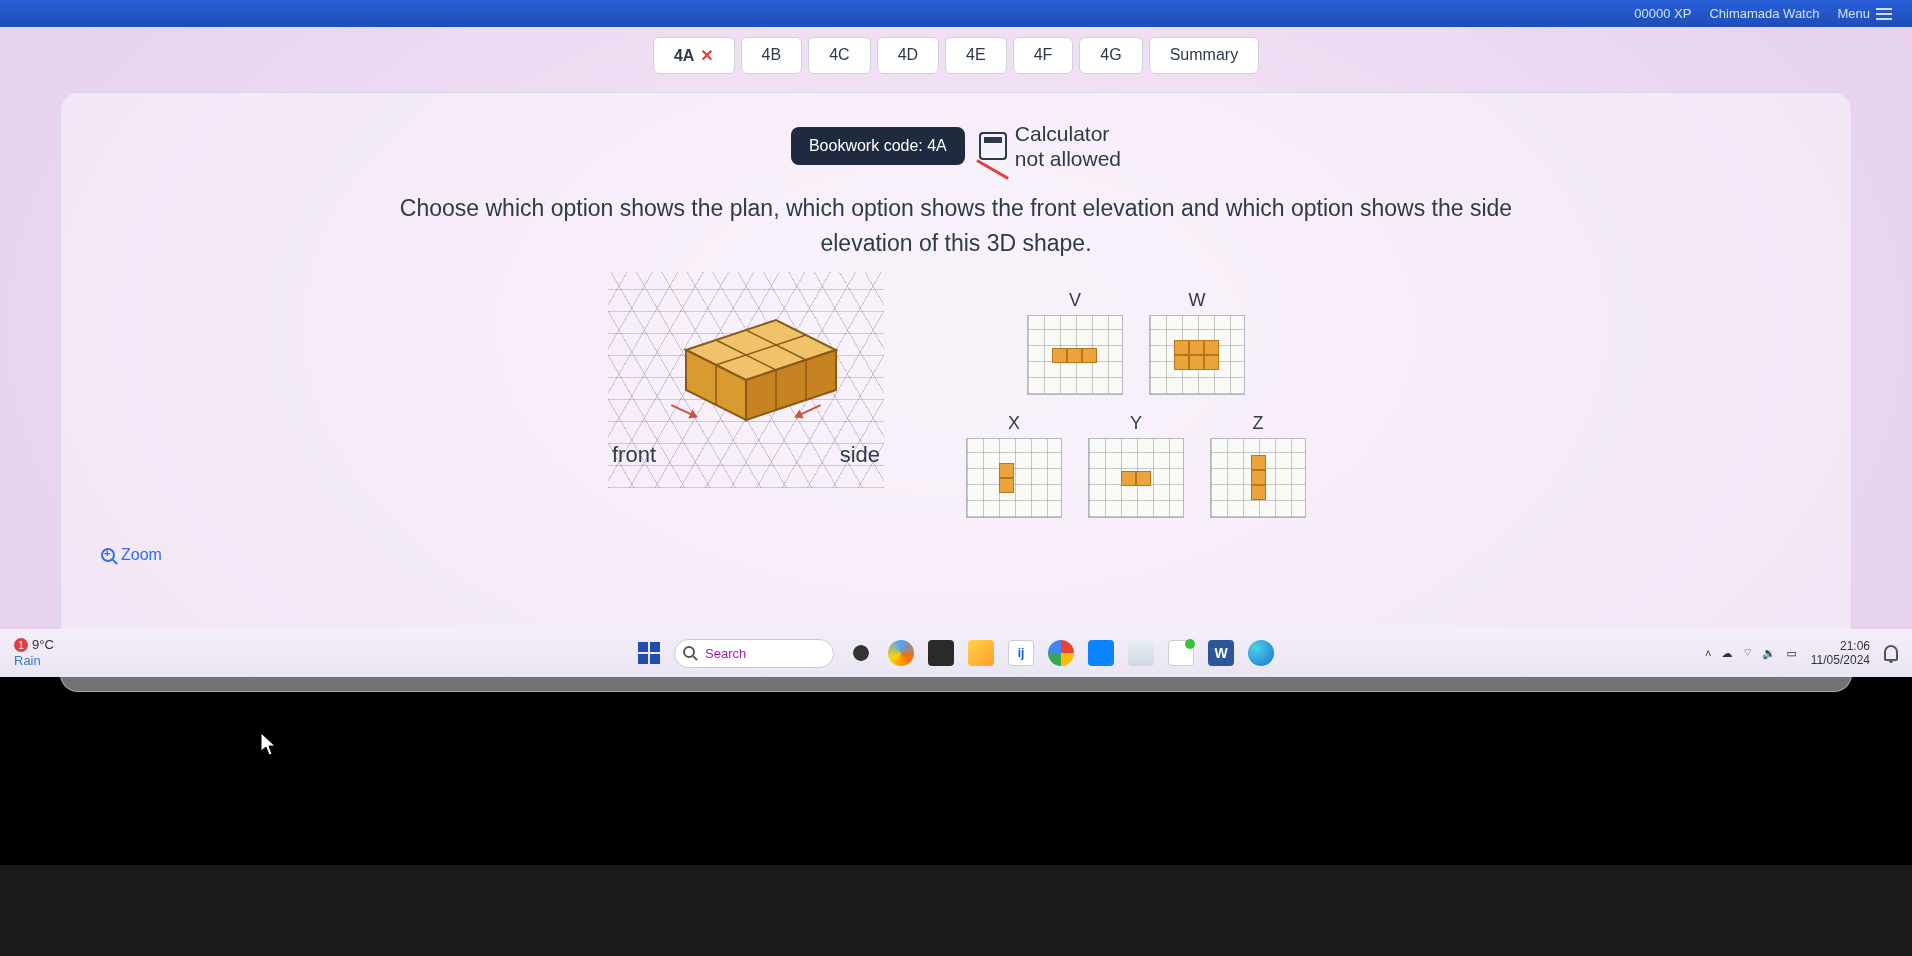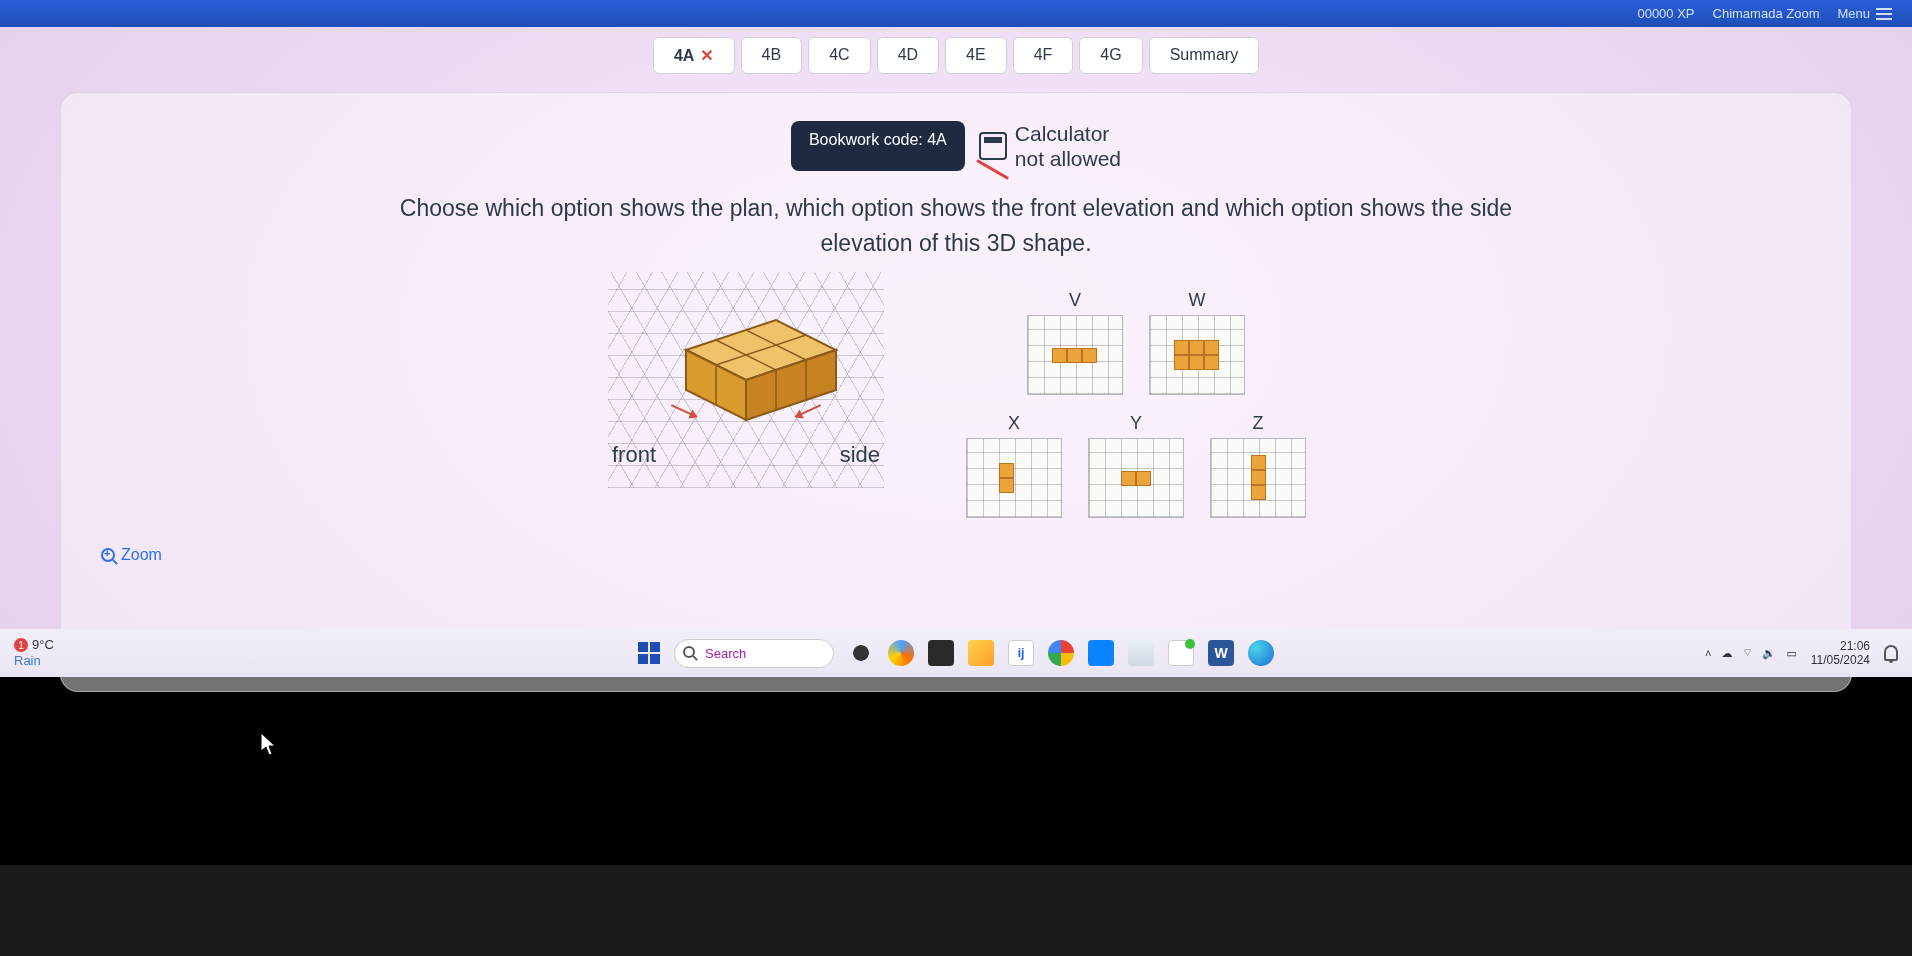--- a/index.html
+++ b/index.html
@@ -50,21 +50,21 @@
 .tab .x { color: #e04040; font-weight: 700; margin-left: 2px; }
 
 .card {
   background: rgba(255, 255, 255, 0.45);
   border: 1px solid rgba(200, 200, 220, 0.6);
   border-radius: 18px;
   padding: 28px 40px 24px 40px;
   min-height: 600px;
   position: relative;
 }
-.pill-row { display: flex; justify-content: center; gap: 14px; margin-bottom: 20px; }
+.pill-row { display: flex; justify-content: center; align-items: center; gap: 14px; margin-bottom: 20px; }
 .bookwork {
   background: #1f2a40;
   color: #fff;
   padding: 10px 18px;
   border-radius: 8px;
   font-size: 16px;
 }
 .calc { display: flex; align-items: center; gap: 8px; font-size: 21px; color: #2d3a4a; }
 .calc .calc-icon {
   width: 28px; height: 28px; border: 2px solid #2d3a4a; border-radius: 4px; position: relative;
@@ -164,21 +164,21 @@
 
 .footer-black { background:#000; height: 188px; }
 
 .cursor-pointer { position:absolute; left:200px; top:640px; }
 </style>
 </head>
 <body>
 
 <div class="topbar">
   <span>00000 XP</span>
-  <span>Chimamada Zoom</span>
+  <span>Chimamada Watch</span>
   <span class="menu">
     <span>Menu</span>
     <span class="burger">
         <span></span>
         <span></span>
         <span></span>
       </span>
   </span>
 </div>
 

